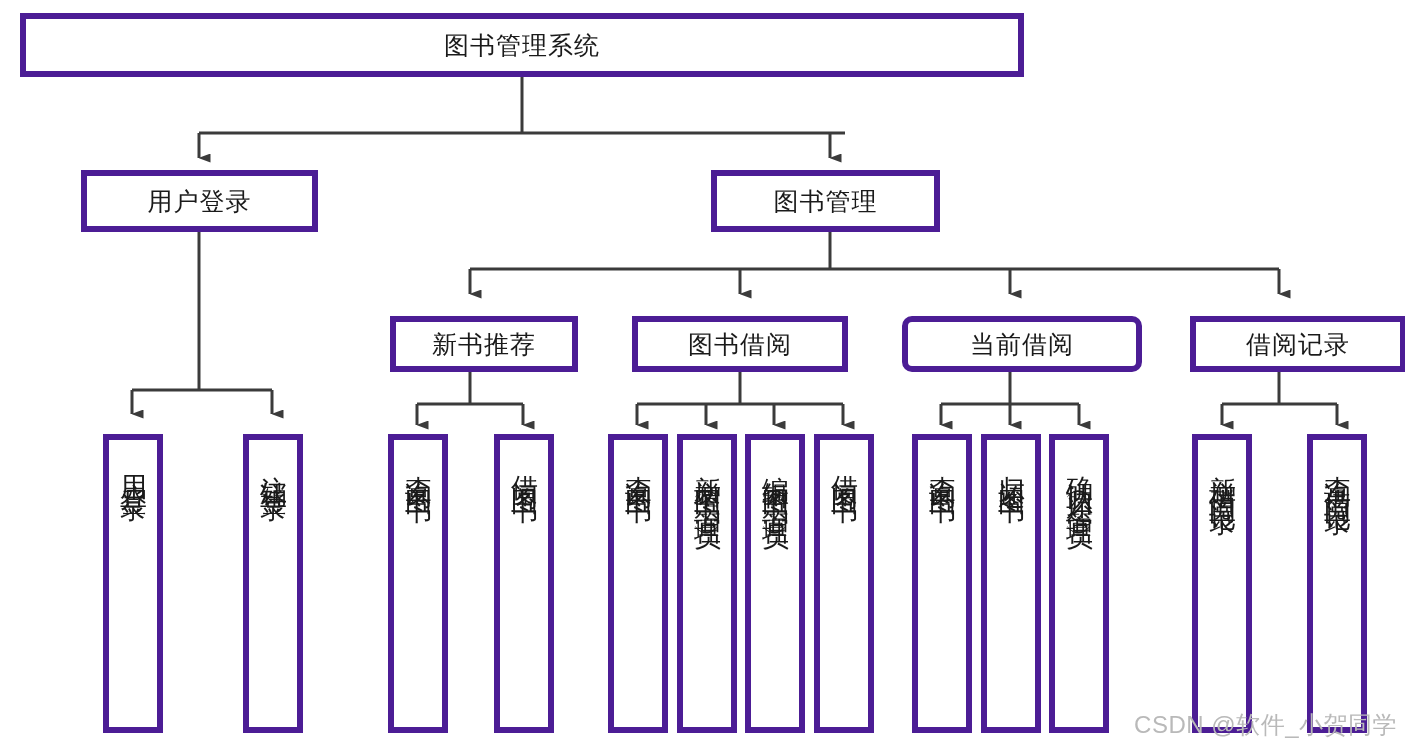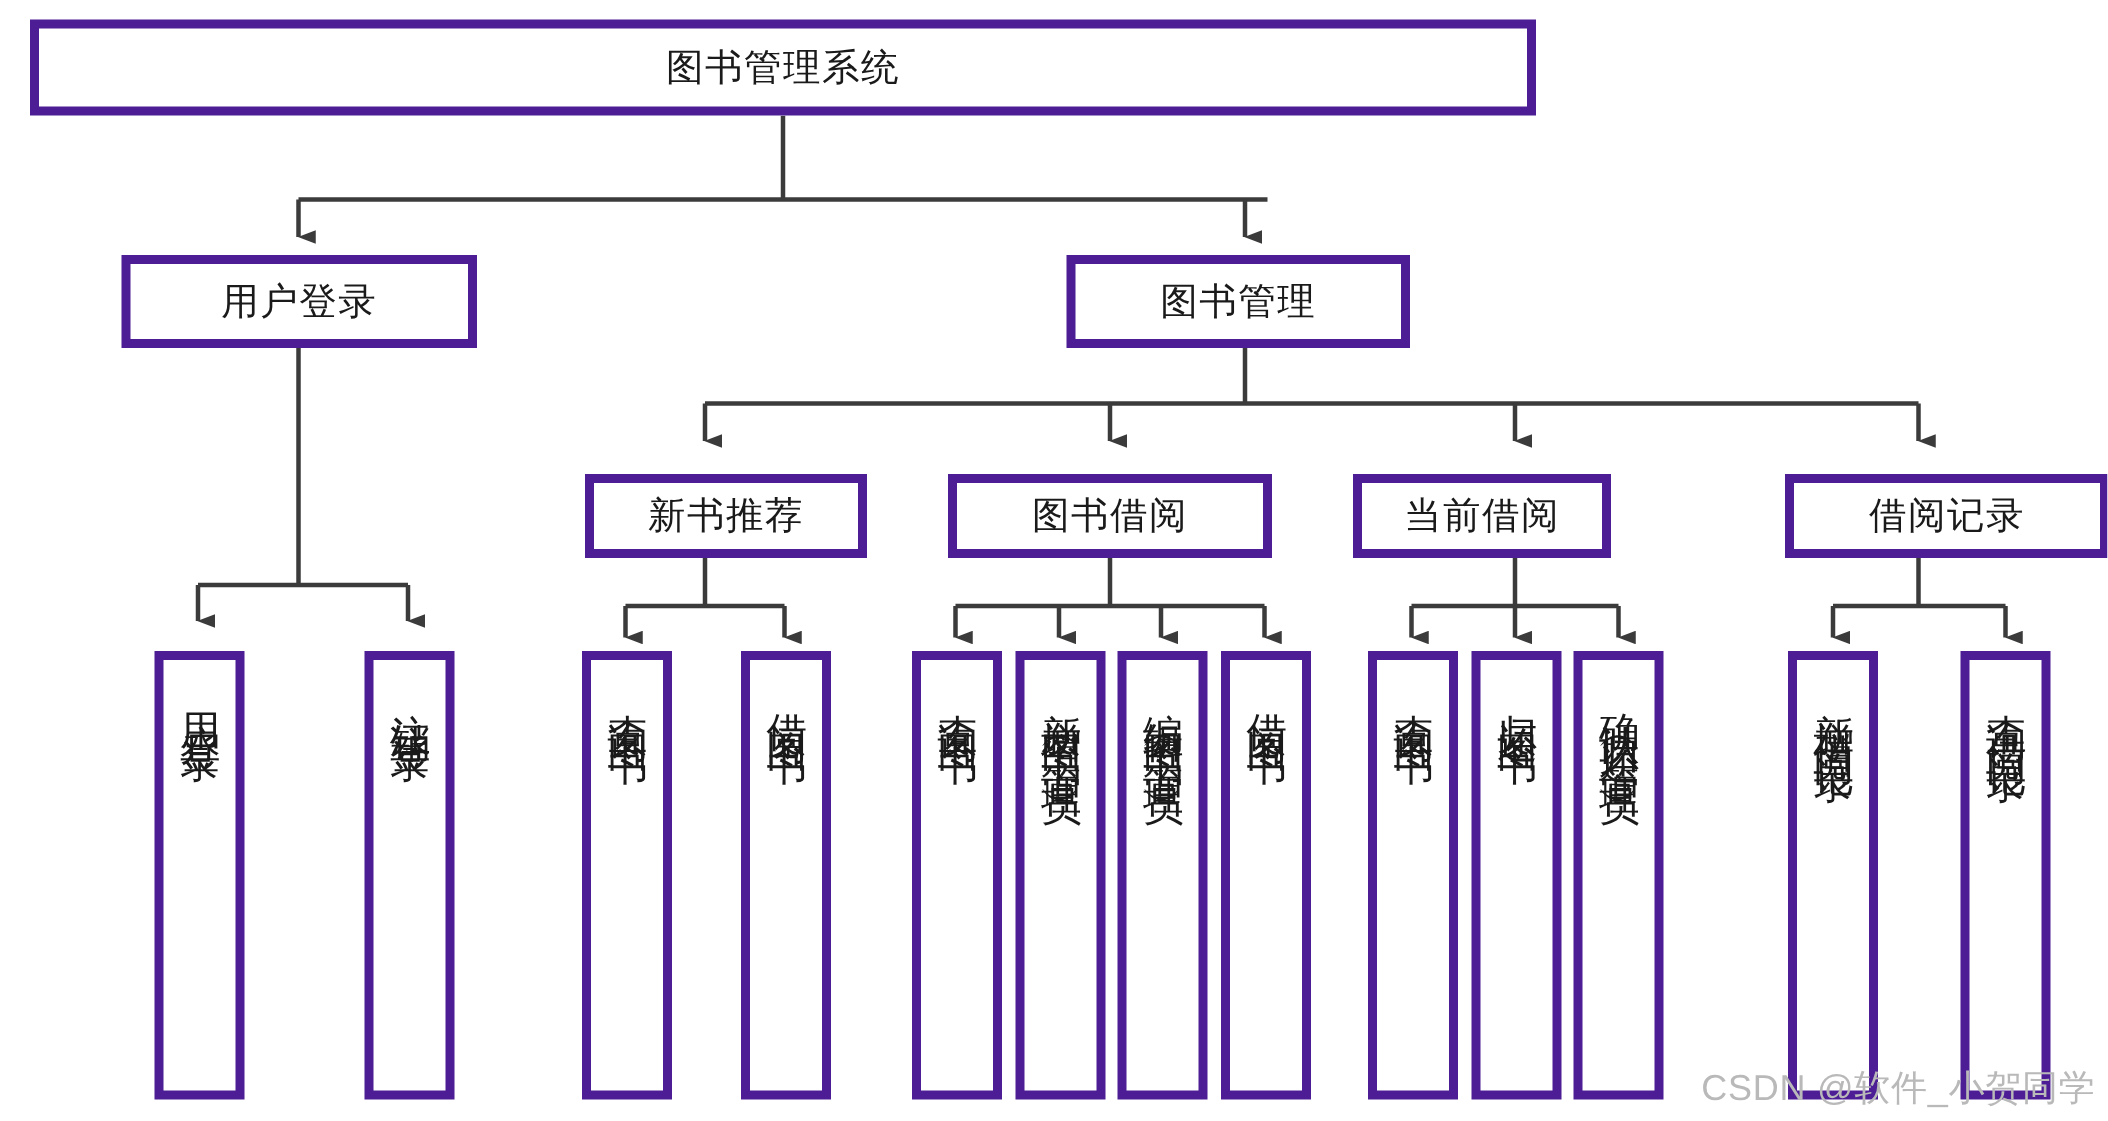--- a/index.html
+++ b/index.html
@@ -138,21 +138,21 @@
   <div class="node horiz" style="left:711px; top:170px; width:229px; height:62px;">
     <span class="lbl">图书管理</span>
   </div>
 
   <div class="node horiz" style="left:362px; top:316px; width:188px; height:56px;margin-left:28px;">
     <span class="lbl">新书推荐</span>
   </div>
   <div class="node horiz" style="left:632px; top:316px; width:216px; height:56px;align-items:center;">
     <span class="lbl">图书借阅</span>
   </div>
-  <div class="node horiz" style="left:902px; top:316px; width:172px; height:56px;">
+  <div class="node horiz" style="left:902px; top:316px; width:240px; height:56px;border-radius:10px;">
     <span class="lbl">当前借阅</span>
   </div>
   <div class="node horiz" style="left:1171px; top:316px; width:216px; height:56px;margin-left:19px;">
     <span class="lbl">借阅记录</span>
   </div>
 
   <div class="node vert" style="left:103px; top:434px; width:60px; height:299px;">
     <span class="lbl">用户登录</span>
   </div>
   <div class="node vert" style="left:243px; top:434px; width:60px; height:299px;">

